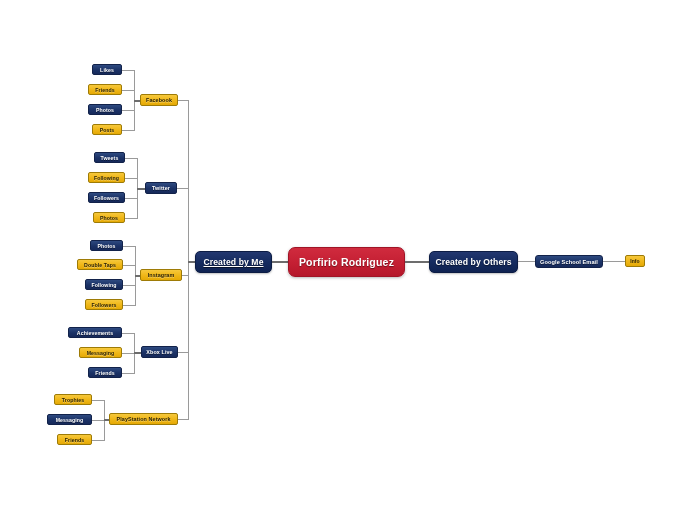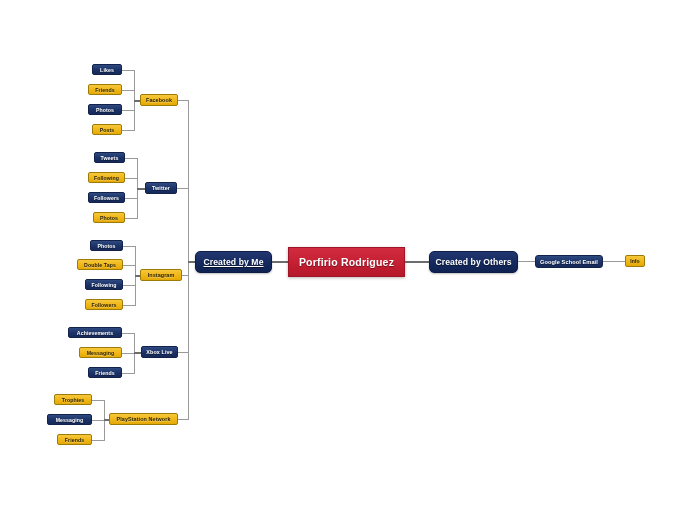--- a/index.html
+++ b/index.html
@@ -46,21 +46,21 @@
   
   .node.branch{
     font-size:8.6px;height:22px;border-radius:5px;
     background:linear-gradient(180deg,#22376f 0%,#142a5e 55%,#0f2251 100%);
     border:1px solid #0c1c44;color:#fff;
     text-shadow:0 1px 1px rgba(0,0,0,.5);
     box-shadow:0 1px 2px rgba(0,0,0,.25);
   }
   
   .node.center{
-    font-size:10.5px;height:30px;border-radius:0;
+    font-size:10.5px;height:30px;border-radius:7px;
     background:linear-gradient(180deg,#d02b3e 0%,#c41f33 55%,#b5172a 100%);
     border:1px solid #a01426;color:#ffffff;
     text-shadow:0 1px 1px rgba(0,0,0,.45);
     box-shadow:0 1px 3px rgba(0,0,0,.28);
     letter-spacing:.2px;
   }
   .node.small-navy{
     font-size:5.6px;height:13px;border-radius:3px;
     background:linear-gradient(180deg,#2e4a80 0%,#1b3266 55%,#16295a 100%);
     border:1px solid #12224a;color:#fff;

